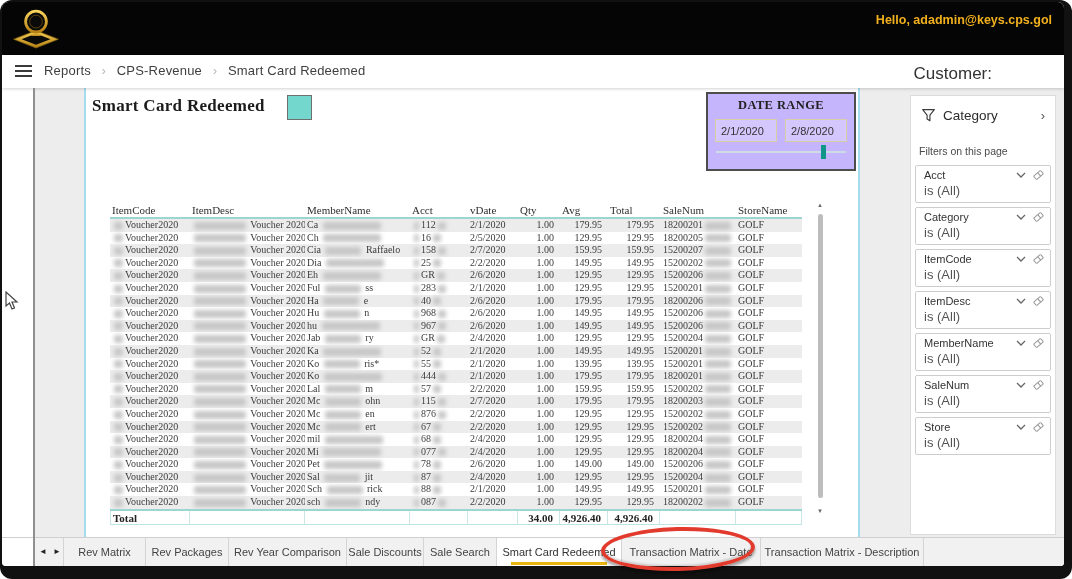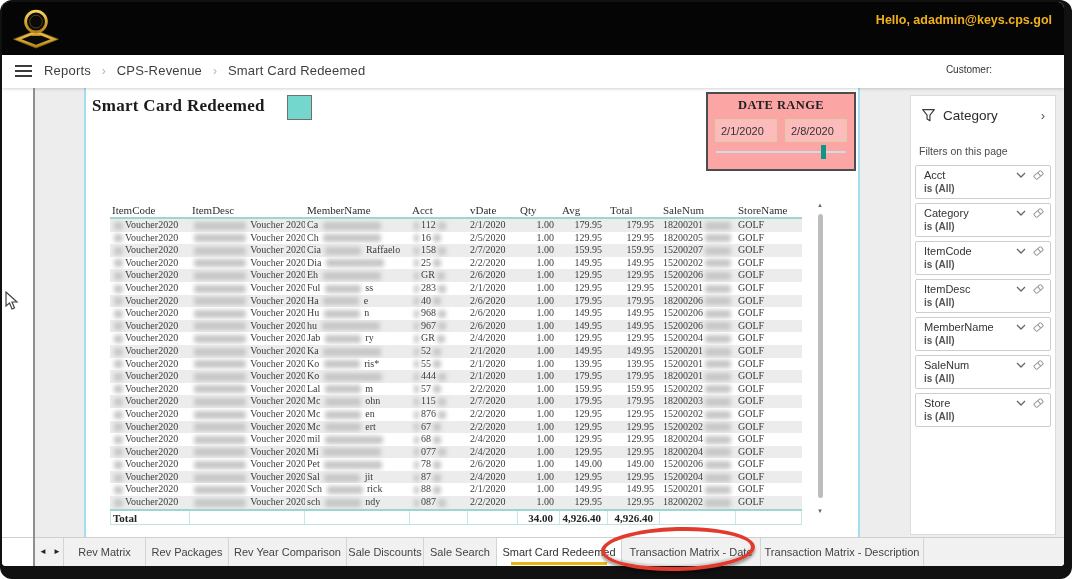--- a/index.html
+++ b/index.html
@@ -15,34 +15,34 @@
   .brand-l1{font-size:20px;letter-spacing:1.5px;font-variant:small-caps;font-weight:bold;}
   .brand-l2{font-size:11px;color:#fff;letter-spacing:4px;text-align:right;margin-top:-3px;font-family:"Liberation Sans",sans-serif;font-weight:bold;}
   .greeting{position:absolute;right:12px;top:11px;color:#f2b01e;font-size:12.5px;font-weight:bold;}
 
   
   #crumbbar{position:absolute;left:0;top:53px;width:100%;height:33px;background:#fff;box-shadow:0 1px 3px rgba(0,0,0,0.18);z-index:5;}
   .hamburger{position:absolute;left:13px;top:10px;width:17px;height:13px;cursor:pointer;}
   .hamburger div{height:2px;background:#3a3a3a;margin-bottom:3px;}
   .crumbs{position:absolute;left:42px;top:8px;font-size:13px;color:#3f3f3f;letter-spacing:.2px;}
   .crumb-sep{color:#b5b5b5;margin:0 7px;font-size:12px;}
-  .customer{position:absolute;right:72px;top:9px;font-size:10px;color:#333;}
+  .customer{position:absolute;right:72px;top:9px;font-size:17px;color:#333;}
 
   
   #main{position:absolute;left:0;top:86px;width:100%;height:449px;background:#fff;}
   .vdivider{position:absolute;left:31px;top:86px;width:2px;height:478px;background:#8f8f8f;z-index:6;}
   .left-gutter{position:absolute;left:33px;top:0;width:49px;height:449px;background:#ededed;}
   .right-gutter{position:absolute;left:858px;top:0;width:204px;height:449px;background:#ededed;}
   #canvas{position:absolute;left:82px;top:0;width:776px;height:449px;background:#fff;border-left:2px solid #a5dcef;border-right:2px solid #a5dcef;}
 
   .report-title{position:absolute;left:6px;top:8px;font-family:"Liberation Serif",serif;font-weight:bold;font-size:17px;color:#1c1c1c;letter-spacing:.3px;}
   .teal-box{position:absolute;left:201px;top:7px;width:25px;height:25px;background:#74d7cd;border:1px solid #6f6f6f;}
 
   
-  .daterange{position:absolute;left:620px;top:4px;width:150px;height:79px;background:#fca5a5;border:2px solid #4d4d4d;}
+  .daterange{position:absolute;left:620px;top:4px;width:150px;height:79px;background:#c4b5fd;border:2px solid #4d4d4d;}
   .dr-title{text-align:center;font-family:"Liberation Serif",serif;font-weight:bold;font-size:12.5px;color:#222;margin-top:4px;letter-spacing:.4px;}
   .dr-inputs{display:flex;justify-content:space-between;padding:6px 7px 0 7px;}
   .dr-input{width:62px;height:23px;border:1px solid #d9cfa4;background:rgba(255,255,255,0.25);font-size:11px;color:#333;display:flex;align-items:center;padding-left:5px;}
   .dr-track{position:absolute;left:8px;right:8px;top:57px;height:2px;background:#ccdbe4;}
   .dr-handle{position:absolute;left:81%;top:-6px;width:5px;height:14px;background:#0f9688;}
 
   
   #tbl{position:absolute;left:24px;top:112px;width:692px;font-family:"Liberation Serif",serif;color:#3b3b3b;}
   .thead,.trow,.tfoot{display:grid;grid-template-columns:80px 115px 105px 58px 50px 42px 48px 52px 76px 66px;}
   .thead{height:19px;border-bottom:2px solid #9dd6d0;font-size:11px;align-items:end;padding-bottom:1px;color:#2f2f2f;}
@@ -64,21 +64,21 @@
   
   #filters{position:absolute;left:908px;top:7px;width:146px;height:440px;background:#fff;border:1px solid #dcdcdc;}
   .f-head{display:flex;align-items:center;padding:12px 10px 0 10px;}
   .f-head .f-title{font-size:13.5px;color:#2b2b2b;margin-left:7px;flex:1;}
   .f-collapse{color:#555;font-size:13px;cursor:pointer;}
   .f-onpage{font-size:10.5px;color:#4a4a4a;padding:22px 10px 8px 8px;}
   .fcard{margin:0 4px 4px 4px;border:1px solid #cdcdcd;border-radius:2px;padding:3px 6px 4px 8px;background:#fff;}
   .frow1{display:flex;align-items:center;font-size:11px;color:#333;}
   .frow1 .fname{flex:1;}
   .ficons{display:flex;align-items:center;gap:7px;color:#777;}
-  .frow2{font-size:10px;color:#555;margin-top:2px;font-weight:bold;}
+  .frow2{font-size:13px;color:#555;margin-top:2px;}
 
   
   #tabstrip{position:absolute;left:0;top:535px;width:100%;height:29px;background:#fff;border-top:1px solid #cfcfcf;}
   .strip-bg{position:absolute;left:33px;top:0;right:0;bottom:0;background:#f1f1f1;}
   .pagenav{position:absolute;left:37px;top:9px;font-size:8px;color:#222;letter-spacing:6px;cursor:pointer;}
   .tabs{position:absolute;left:61px;top:0;height:100%;display:flex;}
   .tab{height:100%;display:flex;align-items:center;justify-content:center;font-size:11px;color:#444;border-right:1px solid #d4d4d4;background:#f1f1f1;cursor:pointer;position:relative;}
   .tab:first-child{border-left:1px solid #d4d4d4;}
   .tab.active{background:#fff;color:#333;}
   .tab.active .underline{position:absolute;bottom:1px;left:50%;transform:translateX(-50%);width:96px;height:3px;background:#e7b410;}

